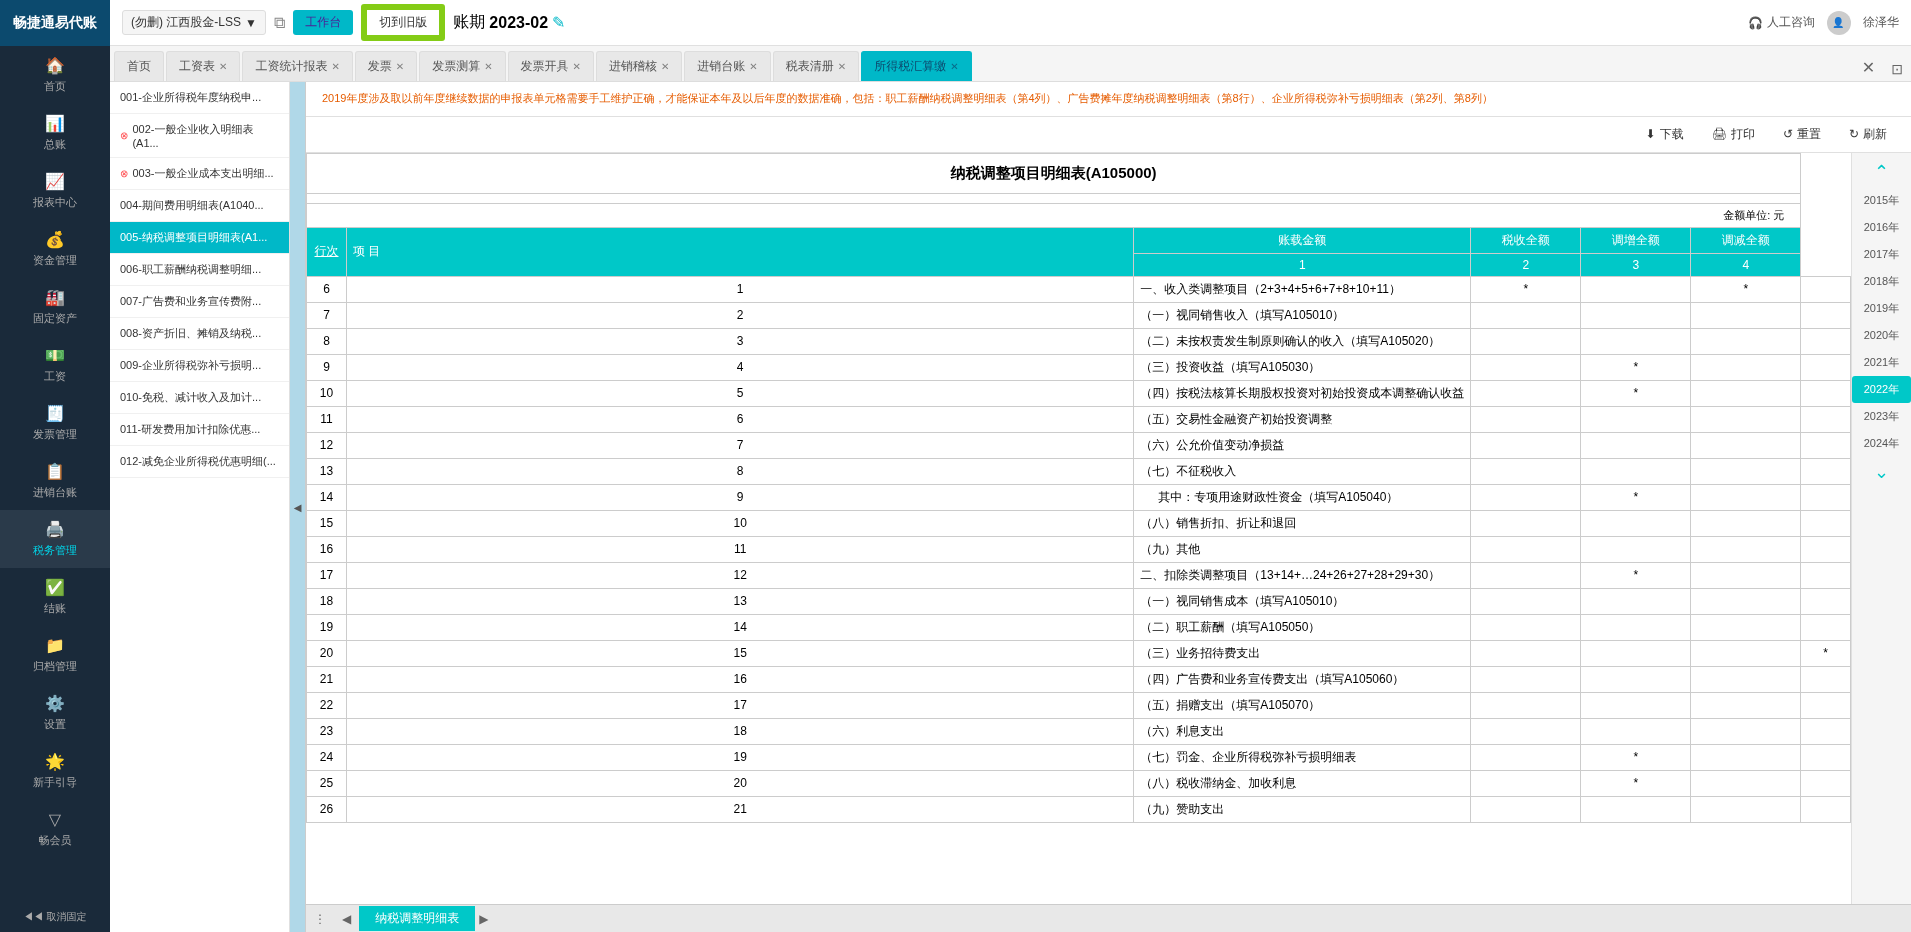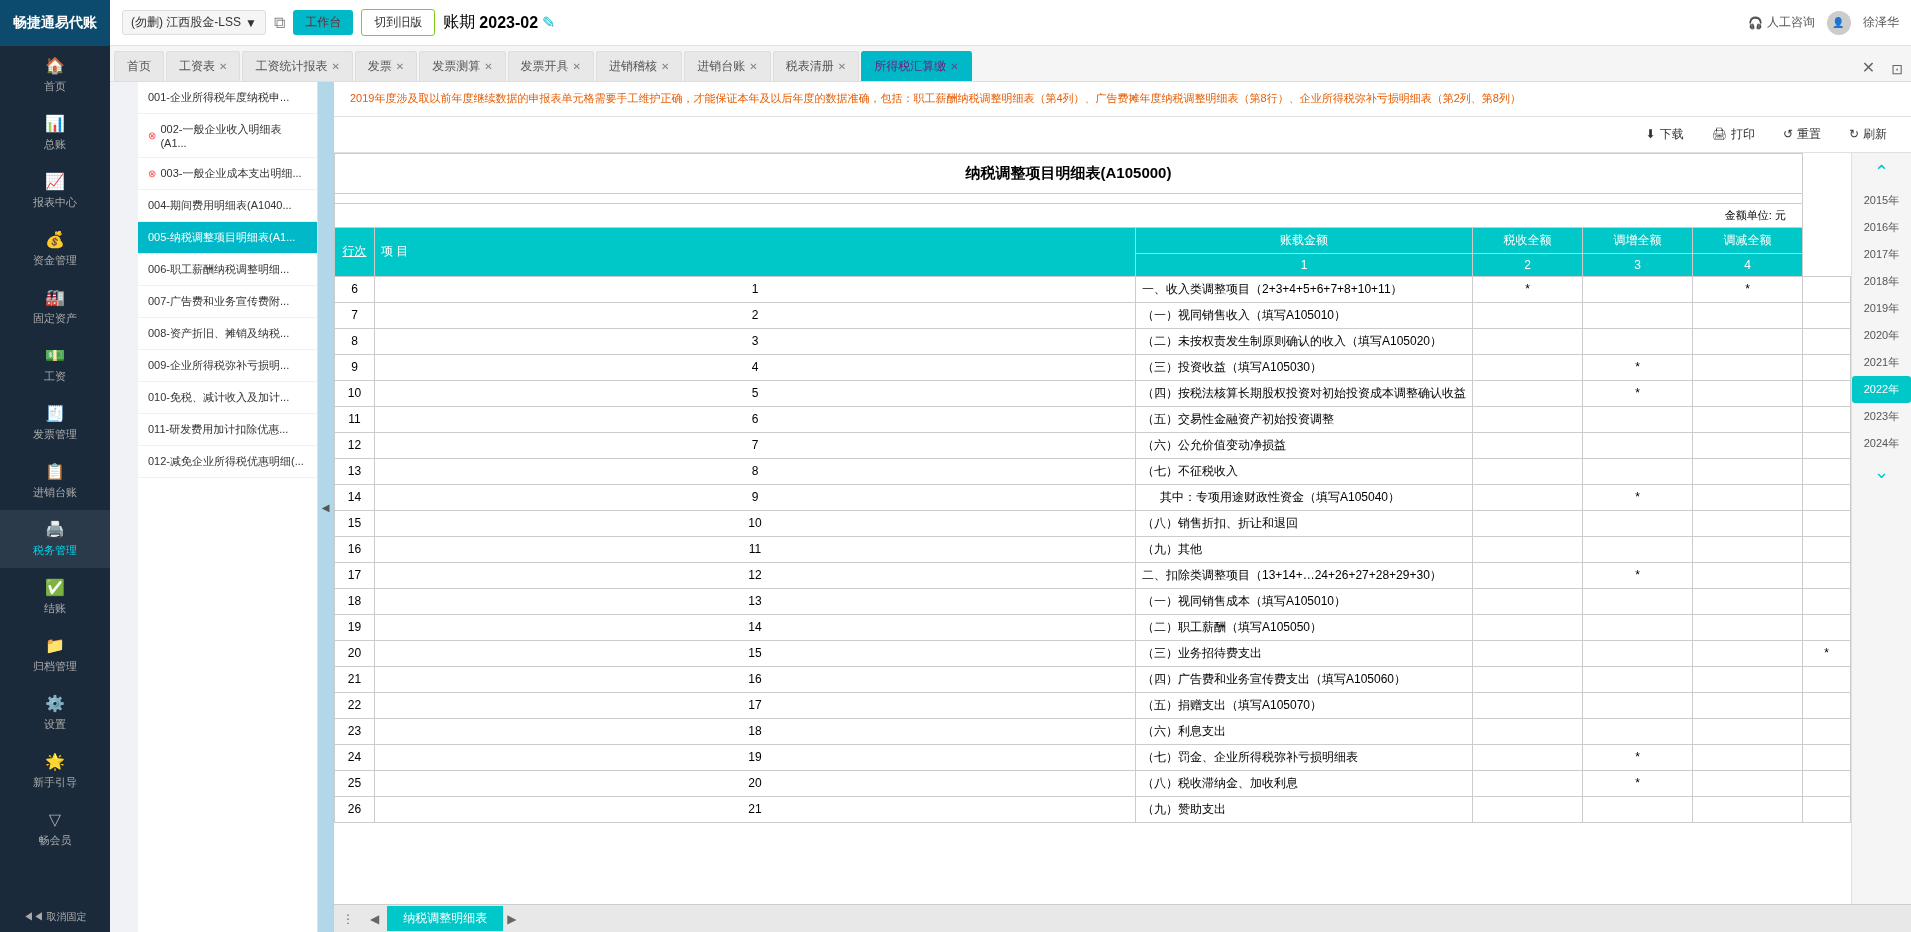--- a/index.html
+++ b/index.html
@@ -11,34 +11,34 @@
     .sidebar-item { display: flex; flex-direction: column; align-items: center; padding: 10px 4px; cursor: pointer; font-size: 11px; color: #aaa; gap: 4px; }
     .sidebar-item.active { background: #2a3a4a; color: #00d4e8; }
     .sidebar-item .icon { font-size: 16px; }
 
     
     .main { flex: 1; display: flex; flex-direction: column; overflow: hidden; }
 
     
     .topbar { height: 46px; background: #fff; display: flex; align-items: center; padding: 0 12px; border-bottom: 1px solid #e0e0e0; gap: 8px; }
     .topbar-company { display: flex; align-items: center; gap: 4px; font-size: 12px; color: #333; background: #f5f5f5; border: 1px solid #ddd; border-radius: 3px; padding: 3px 8px; cursor: pointer; }
-    .topbar-btn { background: #00b8c8; color: #7f1d1d; border: none; border-radius: 3px; padding: 4px 12px; cursor: pointer; font-size: 12px; }
-    .topbar-btn-outline { background: #fff; color: #333; border: 1px solid #84cc16; border-radius: 3px; padding: 4px 12px; cursor: pointer; font-size: 12px; }
+    .topbar-btn { background: #00b8c8; color: #4c1d95; border: none; border-radius: 3px; padding: 4px 12px; cursor: pointer; font-size: 12px; }
+    .topbar-btn-outline { background: #fff; color: #333; border: 6px solid #84cc16; border-radius: 3px; padding: 4px 12px; cursor: pointer; font-size: 12px; }
     .topbar-period { display: flex; align-items: center; gap: 4px; font-size: 16px; }
     .topbar-right { margin-left: auto; display: flex; align-items: center; gap: 12px; font-size: 12px; color: #555; }
 
     
     .tabbar { height: 36px; background: #f5f5f5; display: flex; align-items: flex-end; border-bottom: 1px solid #ddd; overflow-x: auto; padding-left: 4px; }
     .tab { padding: 6px 12px; cursor: pointer; font-size: 12px; color: #555; background: #e8e8e8; border: 1px solid #ddd; border-bottom: none; border-radius: 3px 3px 0 0; margin-right: 2px; white-space: nowrap; display: flex; align-items: center; gap: 4px; }
-    .tab.active { background: #00b8c8; color: #701a75; border-color: #00b8c8; }
+    .tab.active { background: #00b8c8; color: #0c4a6e; border-color: #00b8c8; }
     .tab .close { font-size: 10px; opacity: 0.7; }
     .tab-close-all { margin-left: auto; padding: 4px 8px; font-size: 16px; cursor: pointer; color: #666; }
 
     
-    .content { flex: 1; display: flex; overflow: hidden; padding-left: 28px; }
+    .content { flex: 1; display: flex; overflow: hidden; }
 
     
     .left-panel { width: 180px; background: #fff; border-right: 1px solid #e0e0e0; overflow-y: auto; flex-shrink: 0; }
     .left-panel-item { padding: 8px 10px; cursor: pointer; font-size: 11px; color: #333; border-bottom: 1px solid #f0f0f0; display: flex; align-items: center; gap: 4px; }
     .left-panel-item.active { background: #00b8c8; color: white; }
     .left-panel-item .error { color: #ff4d4f; font-size: 10px; }
 
     
     .right-section { flex: 1; display: flex; flex-direction: column; overflow: hidden; }
 

